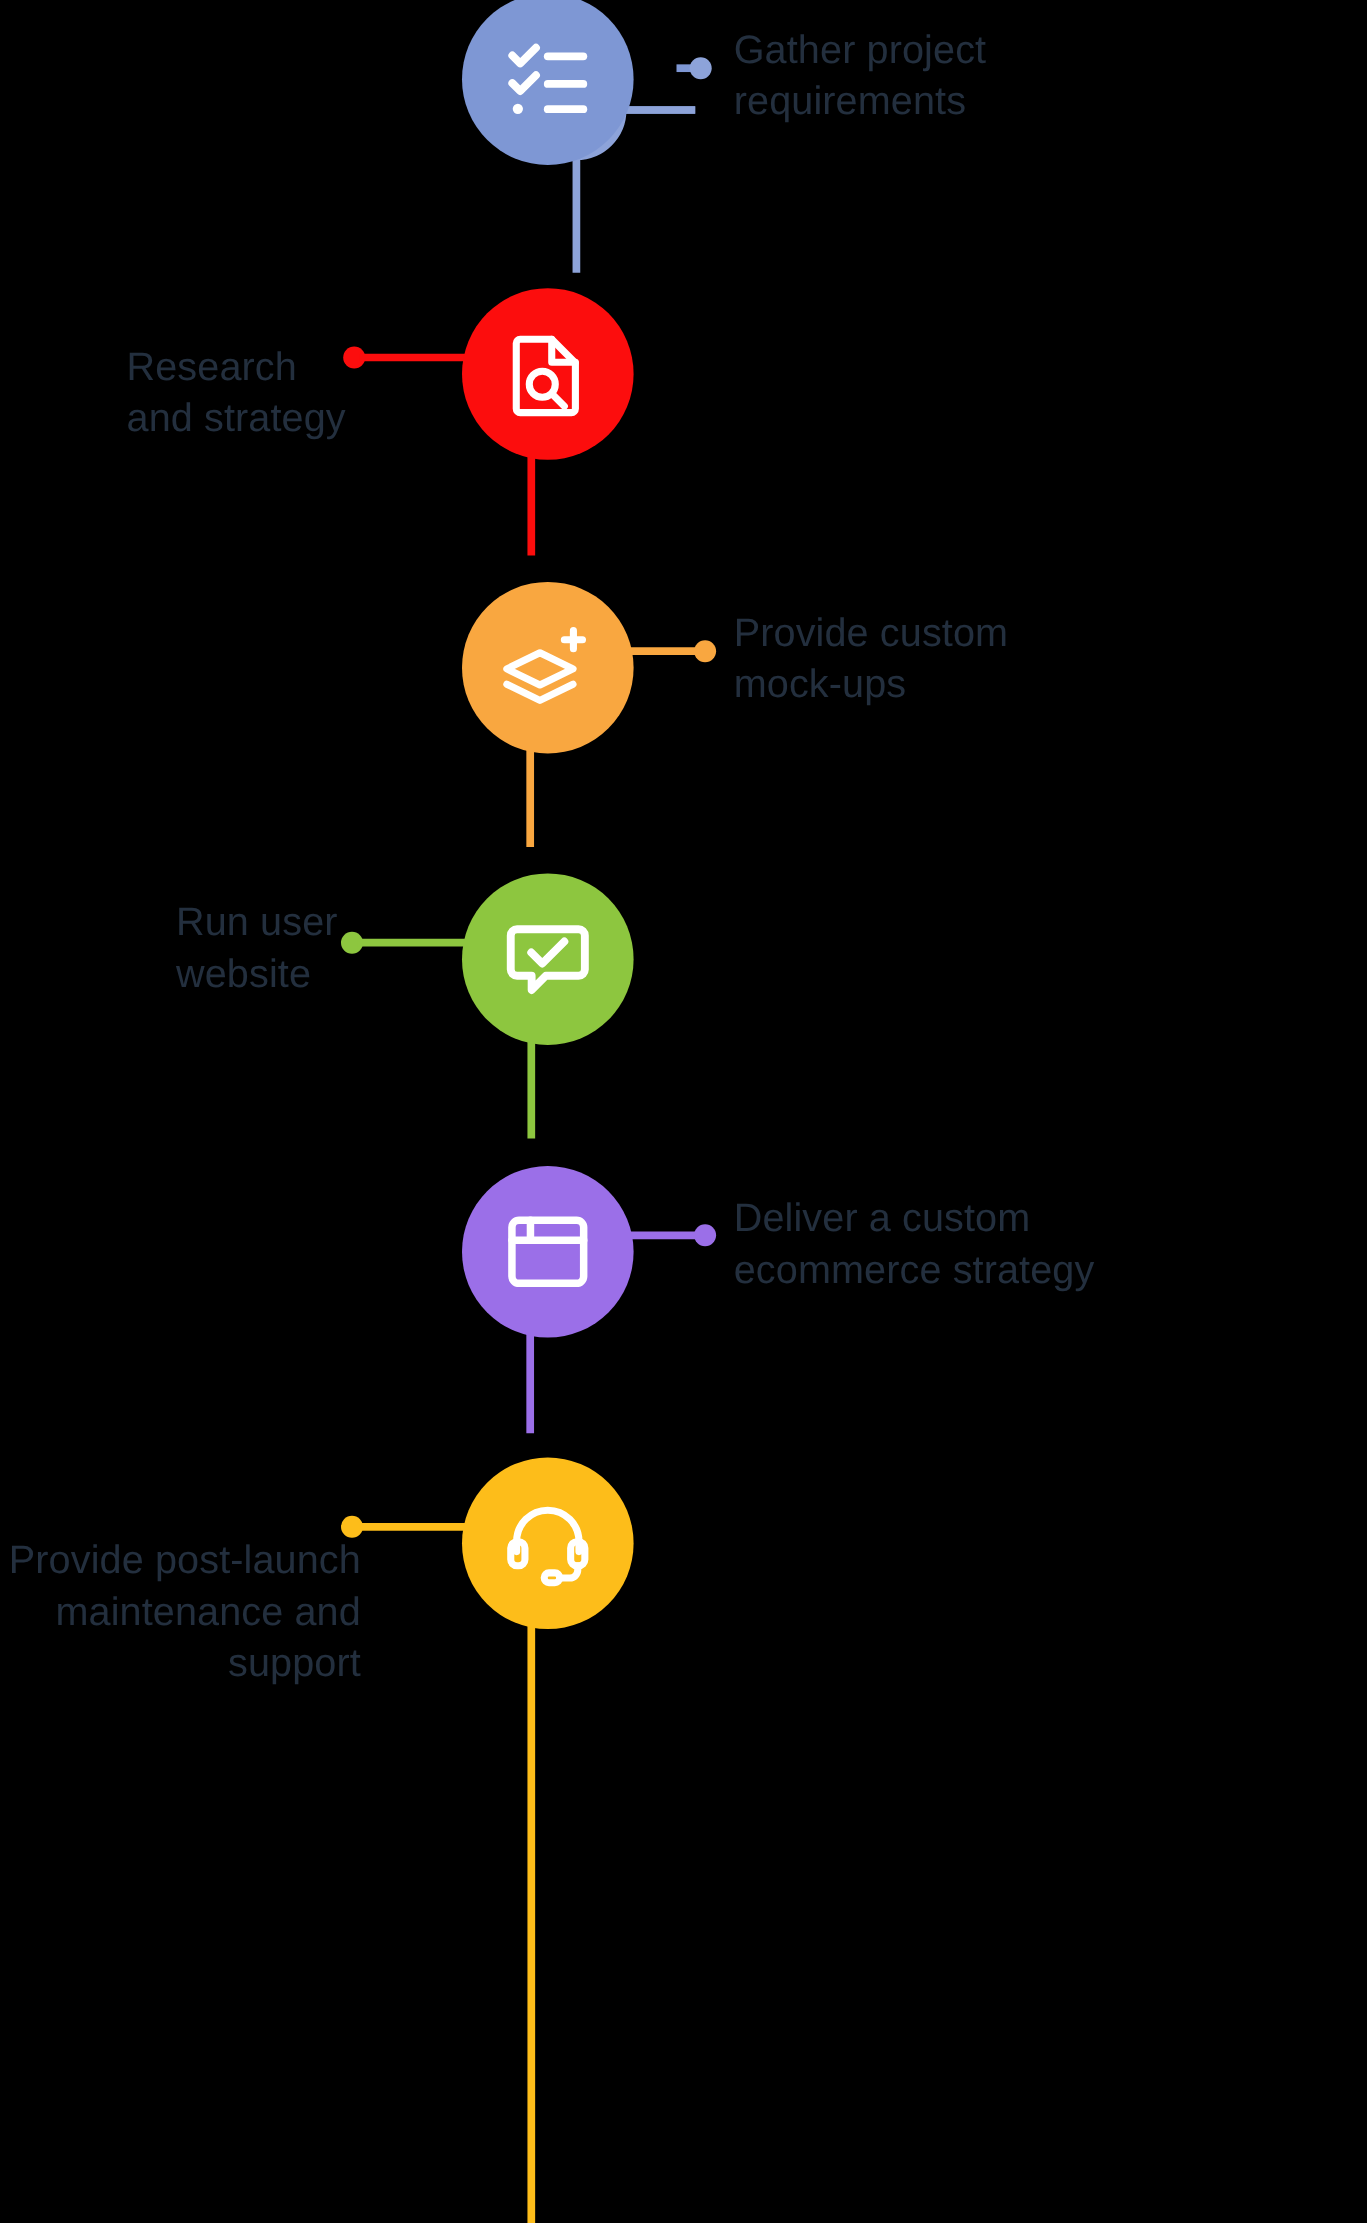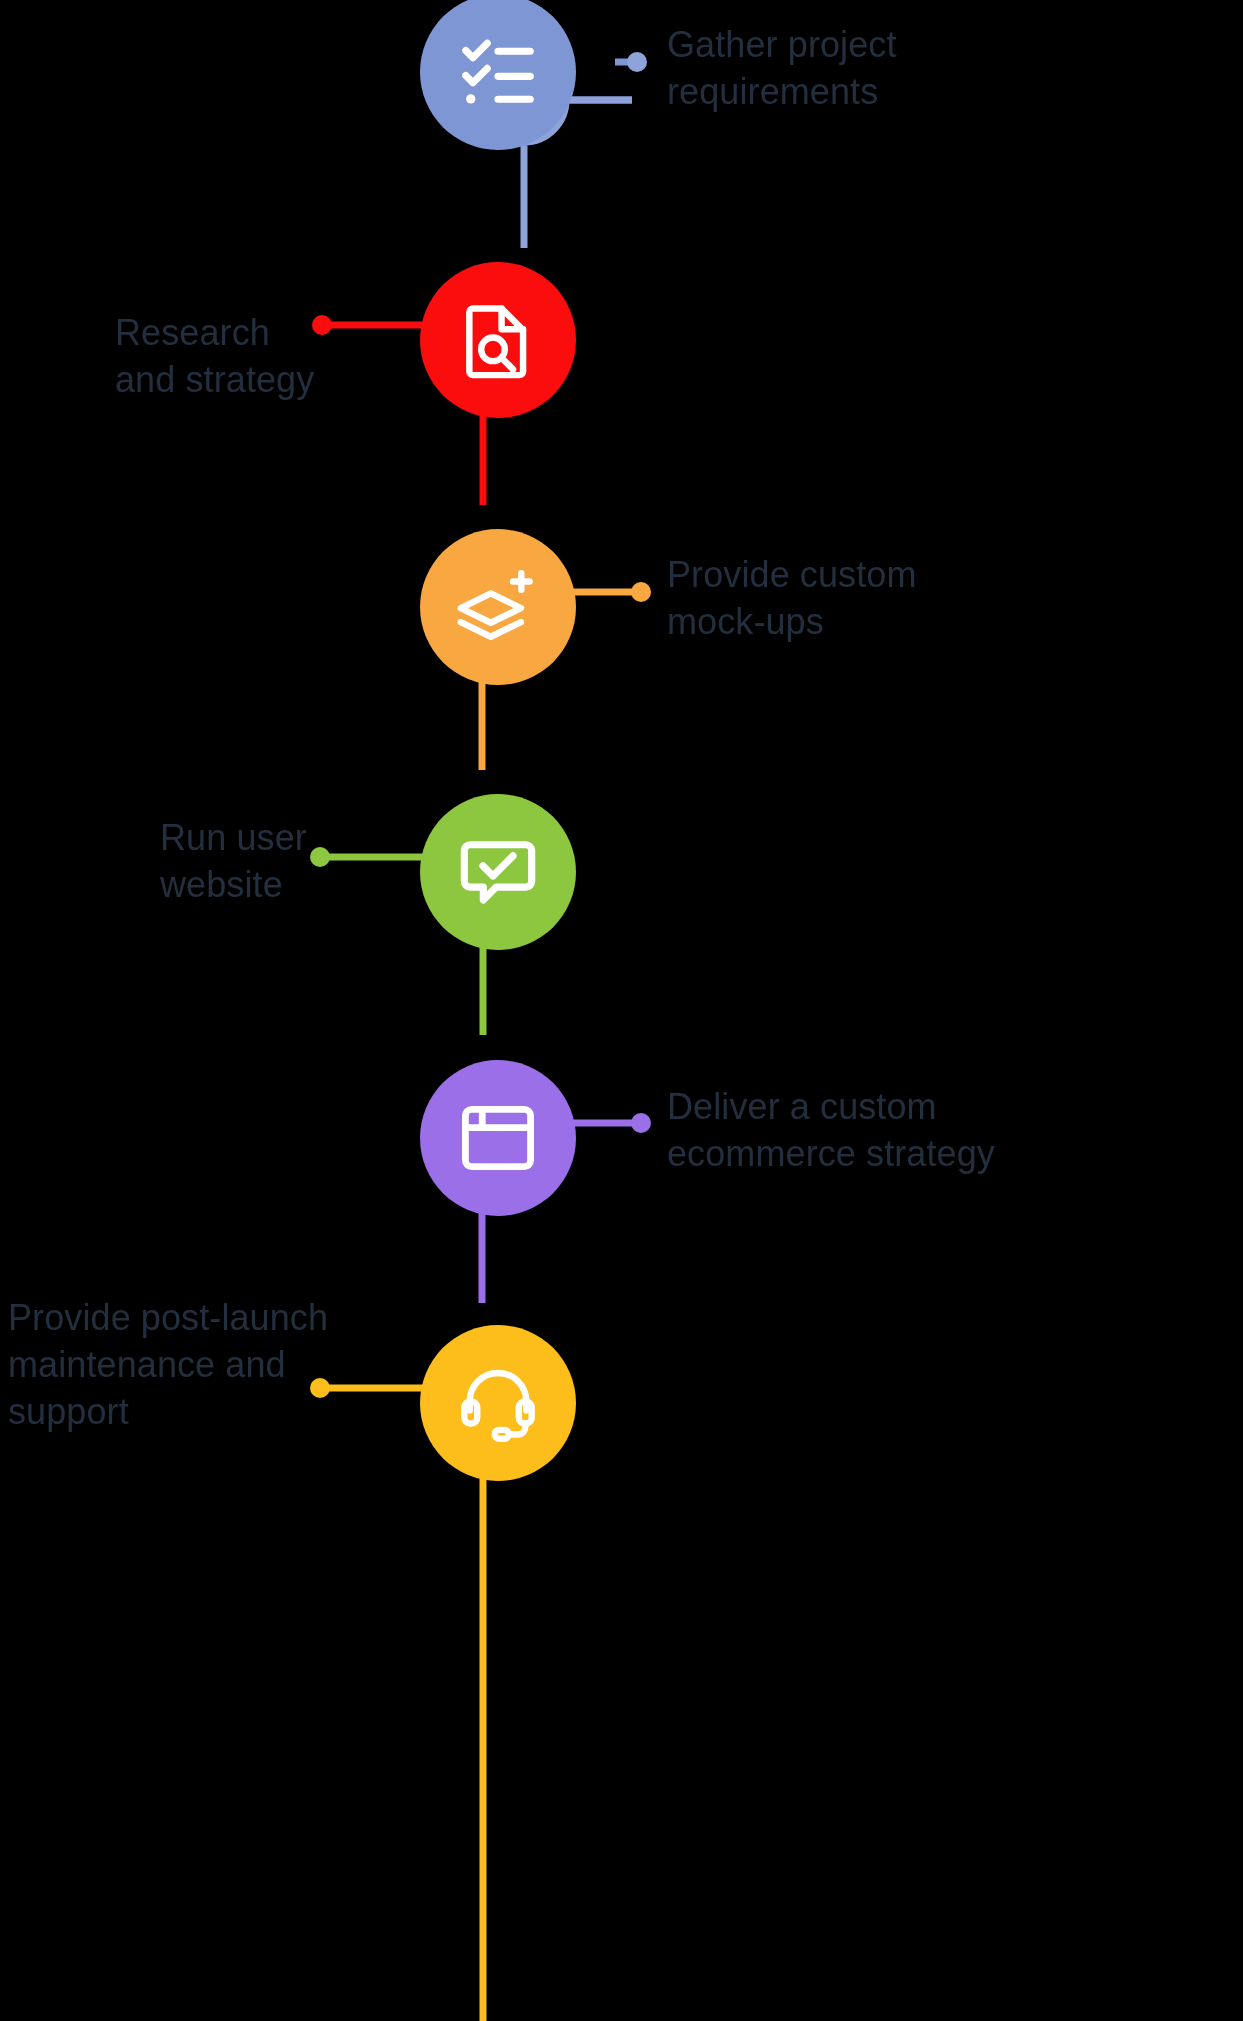--- a/index.html
+++ b/index.html
@@ -123,17 +123,17 @@
 
   <div class="node" style="left:420px;top:1325px;background:#fdbd1a;">
     <svg class="glyph" viewBox="0 0 24 24" fill="none" stroke="#fff" stroke-width="1.8" stroke-linecap="round" stroke-linejoin="round">
       <path d="M4.1 14.1v-2.6a7.9 7.9 0 0 1 15.8 0v2.6"></path>
       <rect x="2.6" y="11.6" width="3.6" height="6.1" rx="1.6"></rect>
       <rect x="17.8" y="11.6" width="3.6" height="6.1" rx="1.6"></rect>
       <path d="M19.6 17.7v1.1a2 2 0 0 1-2 2h-2.5"></path>
       <rect x="11.1" y="19.5" width="3.9" height="2.5" rx="1.2"></rect>
     </svg>
   </div>
-  <div class="label left" style="left:8px;top:1295px;">Provide post-launch
+  <div class="label left" style="left:8px;top:1395px;text-align:right;">Provide post-launch
 maintenance and
 support</div>
 
 </div>
 
 </body></html>

